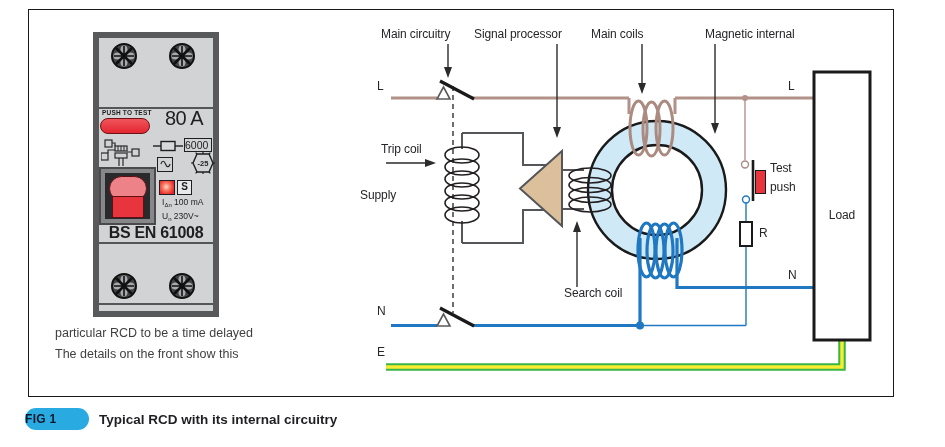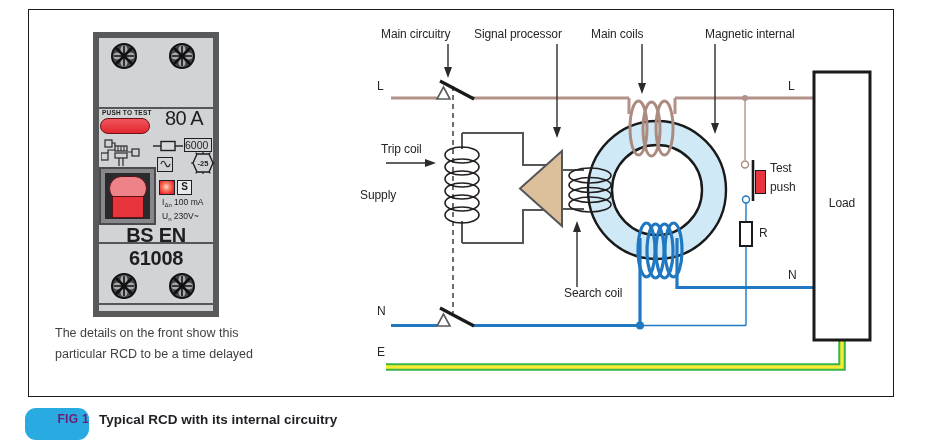--- a/index.html
+++ b/index.html
@@ -1,51 +1,51 @@
 <!DOCTYPE html>
 <html><head>
 <meta charset="utf-8">
 <style>
   html,body{margin:0;padding:0;background:#fff;}
   .canvas{position:relative;width:945px;height:447px;background:#fff;overflow:hidden;
           font-family:"Liberation Sans",sans-serif;}
   .frame{position:absolute;left:28px;top:9px;width:864px;height:386px;border:1.6px solid #1a1a1a;}
   .diagram-svg{position:absolute;left:0;top:0;}
   .lbl{position:absolute;font-size:12px;color:#26262a;letter-spacing:-0.1px;white-space:nowrap;}
-  .lbl-load{width:56px;text-align:center;}
+  .lbl-load{width:56px;text-align:center;margin-top:12px;}
   
   .device{position:absolute;left:93px;top:32px;width:126px;height:285px;background:#d1d3d4;
           border:6px solid #58595b;box-sizing:border-box;}
   .dev-divider{position:absolute;left:0;width:114px;height:1.6px;background:#55565a;}
   .screw{position:absolute;width:26px;height:26px;}
   .dev-text{position:absolute;color:#1e1e21;}
   .ptt{font-size:6.5px;font-weight:bold;letter-spacing:.2px;}
   .oval{position:absolute;width:50px;height:16px;border-radius:9px;border:1.4px solid #6d1216;
         background:linear-gradient(#f0555c,#e42630);box-sizing:border-box;}
   .rating{font-size:20px;letter-spacing:-0.5px;}
   .bcap-box{position:absolute;width:28px;height:14px;border:1.4px solid #1f1f23;box-sizing:border-box;
             font-size:10.5px;text-align:left;line-height:12px;color:#1e1e21;}
   .sinebox{position:absolute;width:16px;height:15px;border:1.4px solid #1f1f23;box-sizing:border-box;}
   .sbox{position:absolute;width:15px;height:15px;border:1.6px solid #1f1f23;box-sizing:border-box;
         font-size:10px;font-weight:bold;text-align:center;line-height:12px;color:#1e1e21;background:#e8e9ea;}
   .led{position:absolute;width:16px;height:15px;border:1.2px solid #1f1f23;box-sizing:border-box;
        background:radial-gradient(circle at 45% 45%,#ffd9cf 0%,#f87a5f 35%,#e8252c 78%);}
   .small-line{font-size:8.5px;color:#1e1e21;}
   .sub{font-size:6px;vertical-align:-1.5px;}
-  .standard{width:114px;text-align:center;font-size:20px;font-weight:bold;letter-spacing:-0.3px;}
+  .standard{width:114px;text-align:center;font-size:16px;font-weight:bold;letter-spacing:-0.3px;}
   .rocker-frame{position:absolute;width:57px;height:58px;background:#85878a;border:2px solid #4a4a4c;box-sizing:border-box;}
   .rocker-bezel{position:absolute;left:4px;top:4px;width:45px;height:46px;background:#2a2a2c;}
   .rocker-top{position:absolute;left:8px;top:7px;width:38px;height:25px;background:#ee8289;
               border:1.5px solid #5d1115;border-radius:13px;box-sizing:border-box;}
   .rocker-bottom{position:absolute;left:11px;top:27px;width:32px;height:22px;background:#e8353d;
                  border:1.5px solid #5d1115;box-sizing:border-box;}
   
   .note{position:absolute;left:55px;top:323px;font-size:12.5px;line-height:20.5px;color:#3f3f41;}
-  .fig-badge{position:absolute;left:25px;top:408px;width:64px;height:32px;border-radius:11px;
-             background:#29abe2;color:#701a75;font-size:12px;font-weight:bold;text-align:right;
+  .fig-badge{position:absolute;left:25px;top:408px;width:64px;height:22px;border-radius:11px;
+             background:#29abe2;color:#0f172a;font-size:12px;font-weight:bold;text-align:left;
              line-height:22px;letter-spacing:.3px;}
   .fig-caption{position:absolute;left:99px;top:412px;font-size:13.5px;font-weight:bold;color:#1f1f23;}
 </style>
 </head>
 <body>
 
 <div class="canvas">
 
   <div class="frame"></div>
 
@@ -275,20 +275,20 @@
       <span>I</span><span class="sub">Δn</span><span> 100 mA</span>
     </div>
     <div class="dev-text small-line" style="left:63px;top:173px">
       <span>U</span><span class="sub">n</span><span> 230V~</span>
     </div>
 
     <div class="dev-text standard" style="left:0px;top:186px">BS EN 61008</div>
   </div>
 
   <div class="note">
+    <span style="display:block">particular RCD to be a time delayed</span>
     <span style="display:block">The details on the front show this</span>
-    <span style="display:block">particular RCD to be a time delayed</span>
   </div>
 
   <div class="fig-badge">FIG 1</div>
   <div class="fig-caption">Typical RCD with its internal circuitry</div>
 
 </div>
 
 </body></html>

